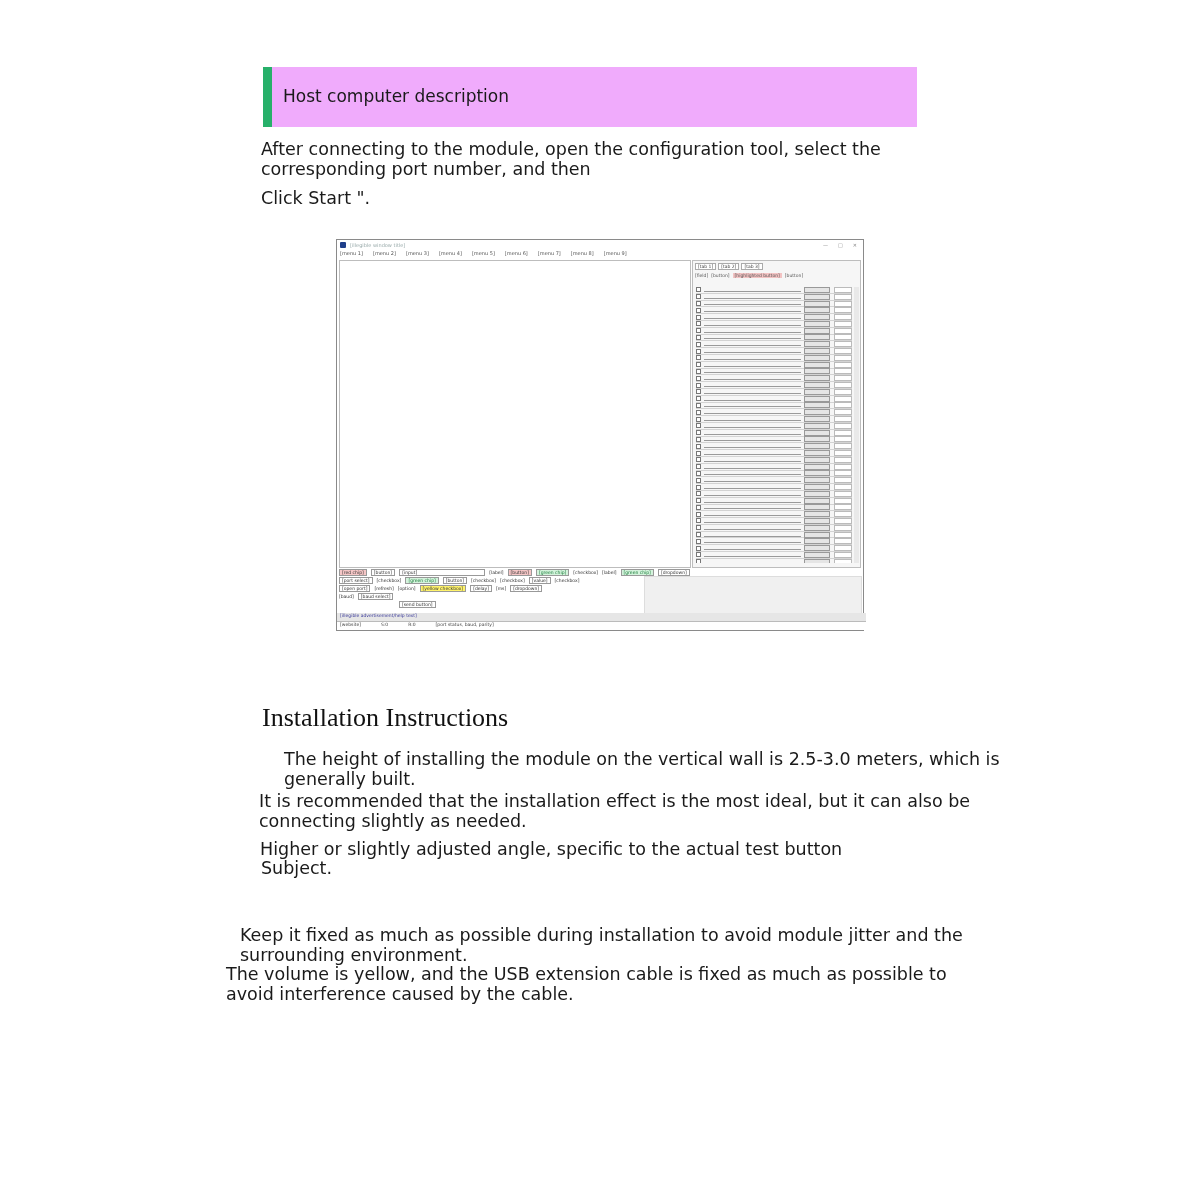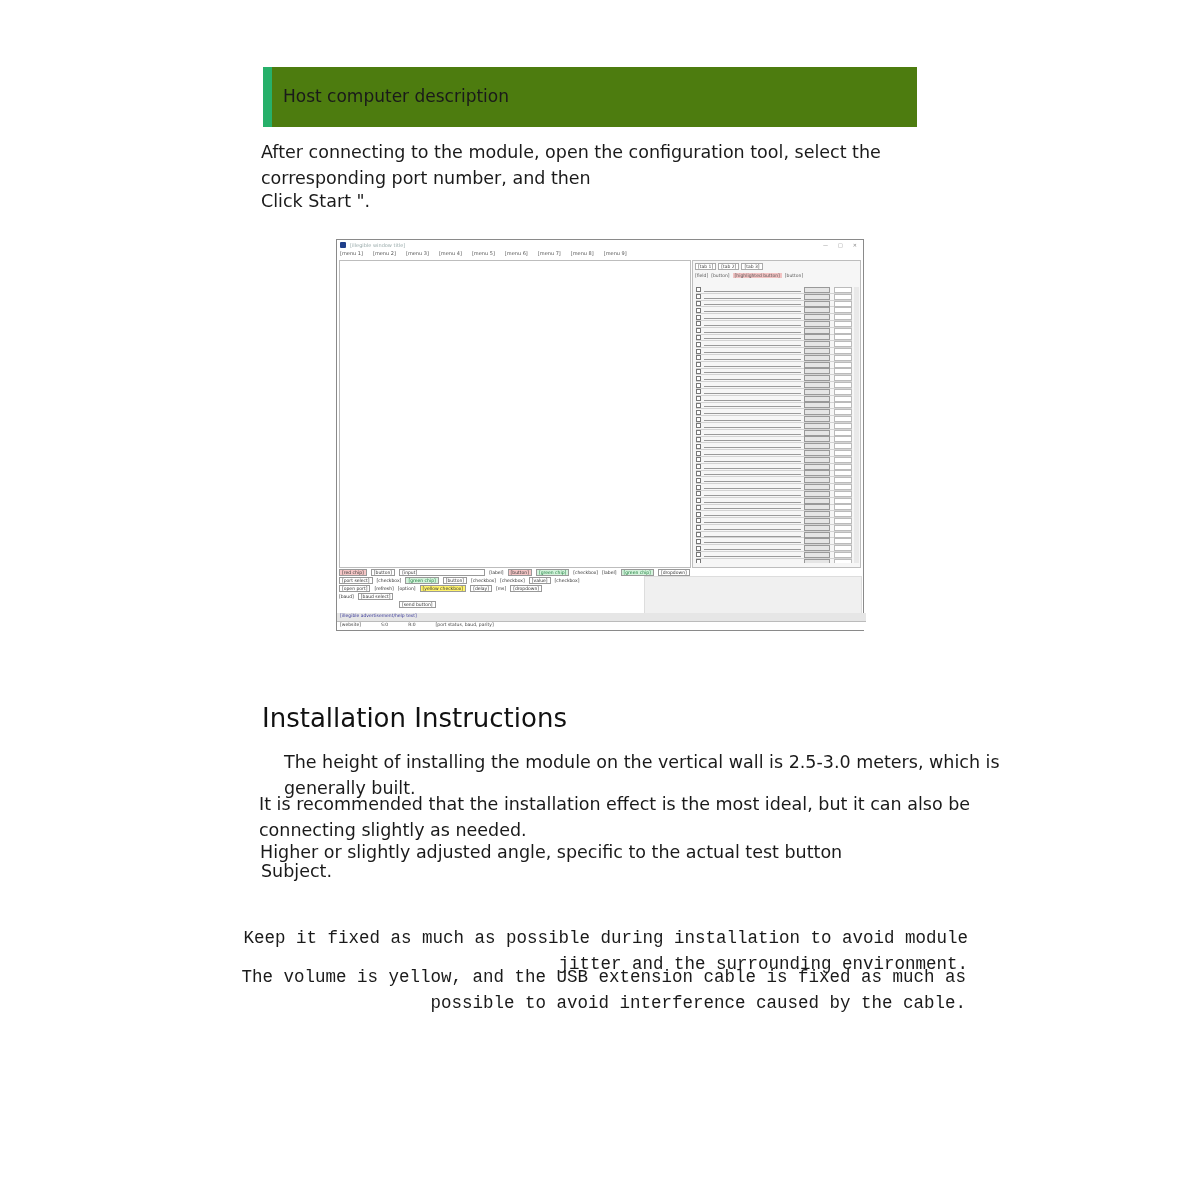--- a/index.html
+++ b/index.html
@@ -1,24 +1,24 @@
 <!DOCTYPE html>
 <html><head>
   <meta charset="utf-8">
   <style>
     html, body { margin:0; padding:0; background:#ffffff; }
     body { width:1200px; height:1200px; position:relative; overflow:hidden;
            font-family:"DejaVu Sans", sans-serif; color:#111; }
 
     .section-header { position:absolute; left:263px; top:67px; width:654px; height:60px;
-                      background:#4d7c0f; }
+                      background:#f0abfc; }
     .section-header .bar { position:absolute; left:0; top:0; width:9px; height:60px; background:#27b06a; }
     .section-header .title { position:absolute; left:20px; top:19px; font-size:17px; color:#1a1a1a; }
 
-    .p { position:absolute; font-size:17.5px; line-height:26px; color:#1a1a1a; }
+    .p { position:absolute; font-size:17.5px; line-height:20px; color:#1a1a1a; }
     .p-intro { left:261px; top:139px; width:660px; }
     .p-click { left:261px; top:188px; }
 
     
     .tool { position:absolute; left:336px; top:239px; width:526px; height:390px;
             border:1px solid #8a8a8a; background:#fff; font-family:"DejaVu Sans", sans-serif; }
     .tool .titlebar { height:10px; display:flex; align-items:center; padding-left:3px; }
     .tool .app-icon { width:6px; height:6px; background:#1f3f8a; border-radius:1px; margin-right:4px; }
     .tool .title-text { font-size:5px; color:#9aa; white-space:nowrap; overflow:hidden; width:230px; }
     .tool .win-btns { margin-left:auto; display:flex; gap:10px; padding-right:6px; font-size:5px; color:#888; }
@@ -43,26 +43,26 @@
     .tool .chip { border:1px solid #999; padding:0 2px; background:#fff; }
     .tool .chip.red { background:#f5c6c6; }
     .tool .chip.green { background:#d4f3dc; color:#1a7b3a; }
     .tool .chip.yellow { background:#fff36b; }
     .tool .send-box { position:absolute; left:305px; top:8px; width:216px; height:36px; background:#f0f0f0; border:1px solid #ddd; }
     .tool .ad-bar { position:absolute; left:0; top:373px; width:526px; height:8px; background:#e6e6e6;
                     font-size:4.5px; color:#3a3a9a; white-space:nowrap; overflow:hidden; padding-left:3px; }
     .tool .status-bar { position:absolute; left:0; top:381px; width:526px; height:8px; background:#fff;
                         border-top:1px solid #bbb; font-size:4.5px; color:#444; display:flex; gap:20px; padding-left:3px; }
 
-    .h2 { position:absolute; left:262px; top:681px; font-size:26px; color:#111; font-weight:normal; }
+    .h2 { position:absolute; left:262px; top:681px; font-size:26px; color:#111; font-weight:normal;font-family:Liberation Serif, serif; }
     .p-install1 { left:260px; top:749px; width:720px;margin-left:24px; }
     .p-install2 { left:259px; top:791px; width:720px; }
     .p-install3 { left:260px; top:839px; width:720px; }
     .p-install4 { left:261px; top:858px; }
-    .p-center { left:240px; width:728px; text-align:right;font-family:Liberation Mono, monospace; }
+    .p-center { left:240px; width:728px; text-align:left; }
     .p-keep { top:925px; }
     .p-volume { top:964px; left:226px; width:740px; }
   </style>
 </head>
 <body>
 
 <div class="section-header">
   <div class="bar"></div>
   <div class="title">Host computer description</div>
 </div>

